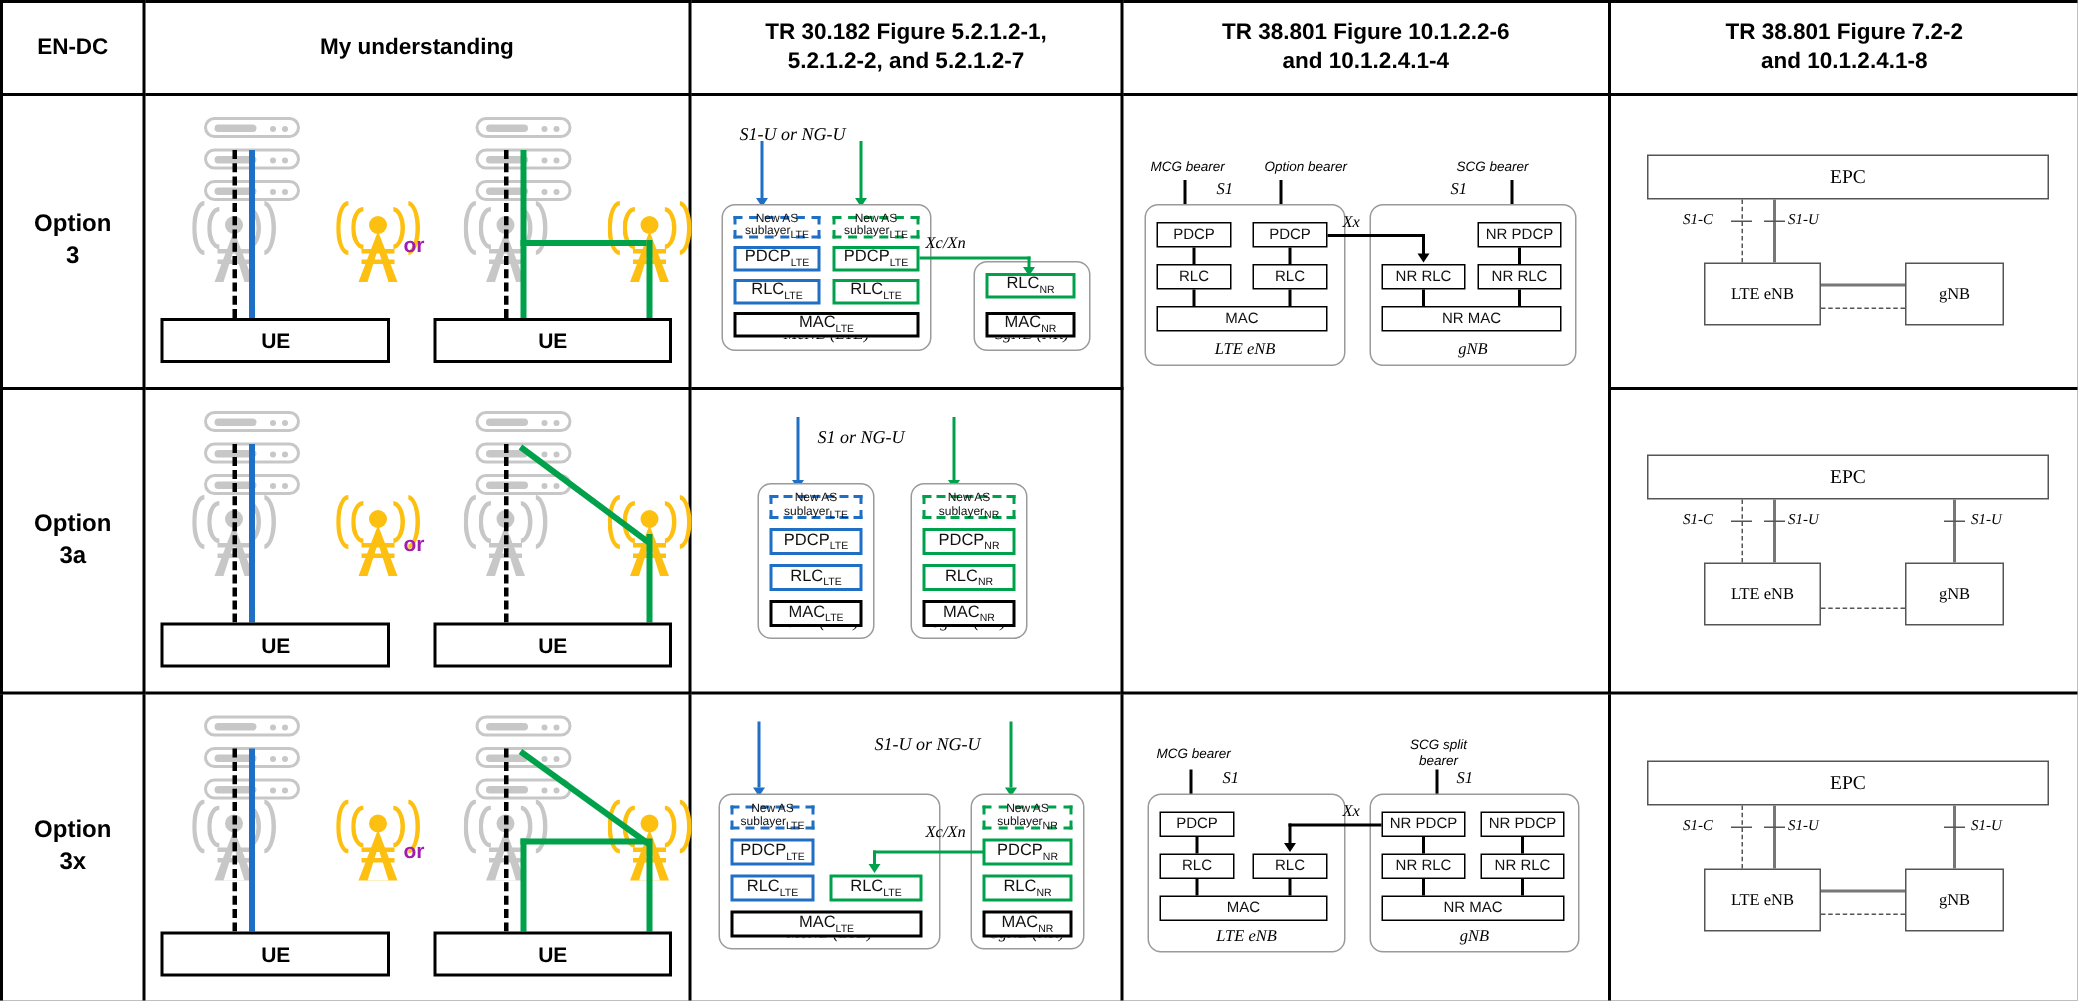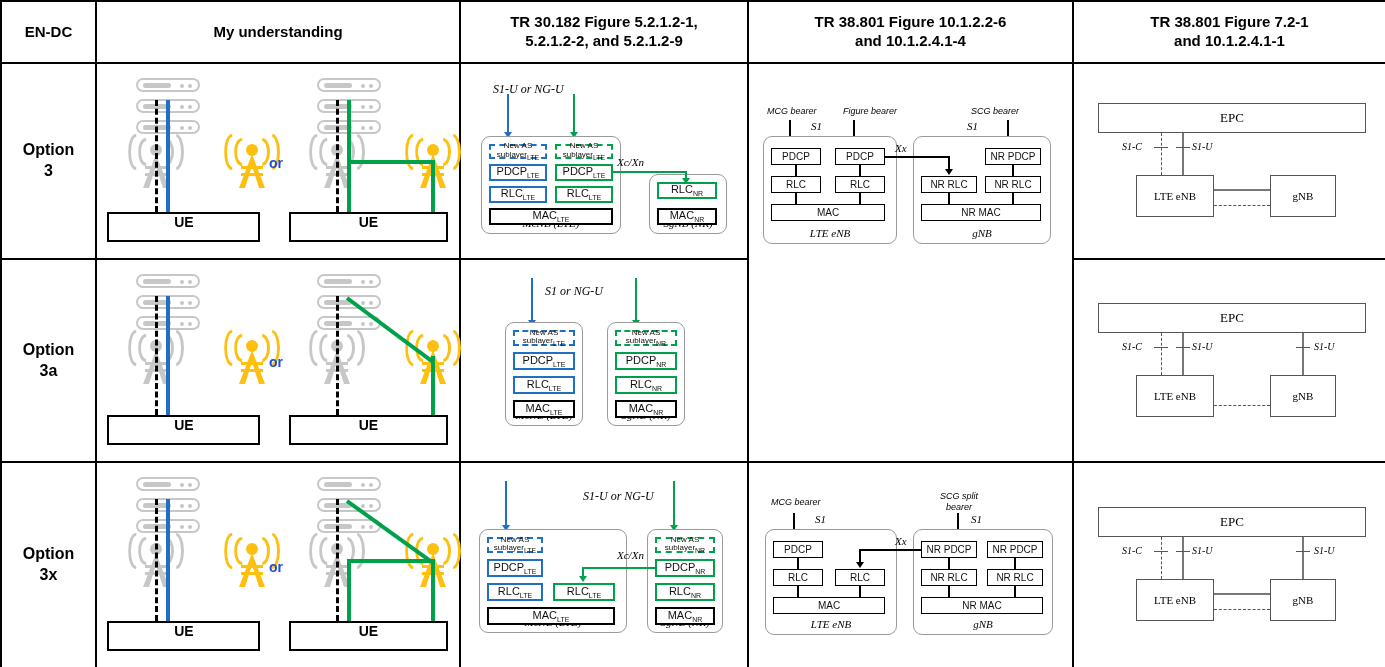--- a/index.html
+++ b/index.html
@@ -7,21 +7,21 @@
   table.grid{border-collapse:collapse;width:1385px;height:667px;table-layout:fixed;}
   table.grid td{border:2px solid #000;padding:0;vertical-align:middle;position:relative;}
   .hdr{text-align:center;font-weight:bold;font-size:15px;line-height:1.25;color:#000;}
   .rowlabel{text-align:center;font-weight:bold;font-size:16px;line-height:1.3;color:#000;}
 
   
   .und{position:relative;width:100%;height:100%;}
   .scene{position:absolute;top:0;height:100%;}
   .scene.left{left:2%;width:44%;}
   .scene.right{left:52%;width:46%;}
-  .orlabel{position:absolute;left:47.5%;top:47%;font-size:14px;font-weight:bold;color:#1d4ed8;}
+  .orlabel{position:absolute;left:47.5%;top:47%;font-size:14px;font-weight:bold;color:#a21caf;}
 
   .server{position:absolute;width:64px;height:56px;}
   .srack{position:absolute;left:0;width:64px;height:14px;border:2px solid #c7c7c7;border-radius:7px;background:#fff;box-sizing:border-box;}
   .srack i{position:absolute;left:5px;top:3px;width:28px;height:5px;border-radius:3px;background:#c7c7c7;}
   .srack b{position:absolute;top:4px;width:4px;height:4px;border-radius:50%;background:#c7c7c7;}
   .srack b.d1{right:14px;} .srack b.d2{right:6px;}
 
   .tower{position:absolute;width:60px;height:52px;}
   .tower .mast{position:absolute;left:50%;bottom:0;width:0;height:0;margin-left:-13px;
      border-left:13px solid transparent;border-right:13px solid transparent;border-bottom:34px solid currentColor;}
@@ -30,21 +30,21 @@
   .tower .bar{position:absolute;left:50%;margin-left:-11px;width:22px;height:3px;background:currentColor;}
   .tower .bar.b1{bottom:19px;} .tower .bar.b2{bottom:12px;}
   .tower .dot{position:absolute;left:50%;top:8px;margin-left:-6px;width:12px;height:12px;border-radius:50%;background:currentColor;}
   .tower .wv{position:absolute;top:2px;width:10px;height:22px;border:3px solid currentColor;border-radius:50%;background:none;}
   .tower .wvL1{left:12px;clip-path:polygon(0 0,50% 0,50% 100%,0 100%);}
   .tower .wvL2{left:2px;height:30px;top:-2px;clip-path:polygon(0 0,50% 0,50% 100%,0 100%);}
   .tower .wvR1{right:12px;clip-path:polygon(50% 0,100% 0,100% 100%,50% 100%);}
   .tower .wvR2{right:2px;height:30px;top:-2px;clip-path:polygon(50% 0,100% 0,100% 100%,50% 100%);}
 
   .uebox{position:absolute;left:2%;width:96%;height:30px;border:2px solid #000;background:#fff;
-     display:flex;align-items:flex-start;justify-content:center;font-size:14px;font-weight:bold;box-sizing:border-box;}
+     display:flex;align-items:center;justify-content:center;font-size:14px;font-weight:bold;box-sizing:border-box;}
 
   .vline{position:absolute;}
   .dashline{position:absolute;border-left:3px dashed #000;}
 
   
   .stackcell{position:relative;width:100%;height:100%;font-family:"Liberation Sans",sans-serif;}
   .node{position:absolute;border:1px solid #9a9a9a;border-radius:9px;background:#fff;box-sizing:border-box;}
   .blk{position:absolute;box-sizing:border-box;background:#fff;display:flex;align-items:center;justify-content:center;
        font-size:11px;color:#111;white-space:nowrap;}
   .blk.bk{border:2px solid #000;}
@@ -84,33 +84,33 @@
       <tr style="height:62px">
     <td>
       <div class="hdr"><span>EN-DC</span></div>
     </td>
     <td>
       <div class="hdr"><span>My understanding</span></div>
     </td>
     <td>
       <div class="hdr">
         <span>TR 30.182 Figure 5.2.1.2-1,</span><br>
-        <span>5.2.1.2-2, and 5.2.1.2-9</span>
+        <span>5.2.1.2-2, and 5.2.1.2-7</span>
       </div>
     </td>
     <td>
       <div class="hdr">
         <span>TR 38.801 Figure 10.1.2.2-6</span><br>
         <span>and 10.1.2.4.1-4</span>
       </div>
     </td>
     <td>
       <div class="hdr">
-        <span>TR 38.801 Figure 7.2-1</span><br>
-        <span>and 10.1.2.4.1-1</span>
+        <span>TR 38.801 Figure 7.2-2</span><br>
+        <span>and 10.1.2.4.1-8</span>
       </div>
     </td>
   </tr>
 
   <tr style="height:196px">
     <td>
       <div class="rowlabel">
         <span>Option</span><br>
         <span>3</span>
       </div>
@@ -261,21 +261,21 @@
             <div class="iflabel" style="left:156px;top:92px;">Xc/Xn</div>
             <div class="vline" style="left:152px;top:107px;width:74px;height:2px;background:#00a14b;"></div>
             <div class="vline" style="left:224px;top:107px;width:2px;height:8px;background:#00a14b;"></div>
             <div class="arrowdown" style="left:221px;top:114px;border-top:6px solid #00a14b;"></div>
           </div>
     </td>
 
     <td rowspan="2">
       <div class="stackcell" id="bearerTop">
             <div class="iflabel" style="left:18px;top:42px;font-size:9px;font-family:&quot;Liberation Sans&quot;,sans-serif;">MCG bearer</div>
-            <div class="iflabel" style="left:94px;top:42px;font-size:9px;font-family:&quot;Liberation Sans&quot;,sans-serif;">Figure bearer</div>
+            <div class="iflabel" style="left:94px;top:42px;font-size:9px;font-family:&quot;Liberation Sans&quot;,sans-serif;">Option bearer</div>
             <div class="iflabel" style="left:222px;top:42px;font-size:9px;font-family:&quot;Liberation Sans&quot;,sans-serif;">SCG bearer</div>
             <div class="iflabel" style="left:62px;top:56px;font-size:11px;">S1</div>
             <div class="iflabel" style="left:218px;top:56px;font-size:11px;">S1</div>
             <div class="seg" style="left:40px;top:56px;width:2px;height:26px;background:#000;"></div>
             <div class="arrowdown" style="left:37px;top:82px;border-top:6px solid #000;"></div>
             <div class="seg" style="left:104px;top:56px;width:2px;height:26px;background:#000;"></div>
             <div class="arrowdown" style="left:101px;top:82px;border-top:6px solid #000;"></div>
             <div class="seg" style="left:258px;top:56px;width:2px;height:26px;background:#000;"></div>
             <div class="arrowdown" style="left:255px;top:82px;border-top:6px solid #000;"></div>
             <div class="node" style="left:14px;top:72px;width:134px;height:108px;">

